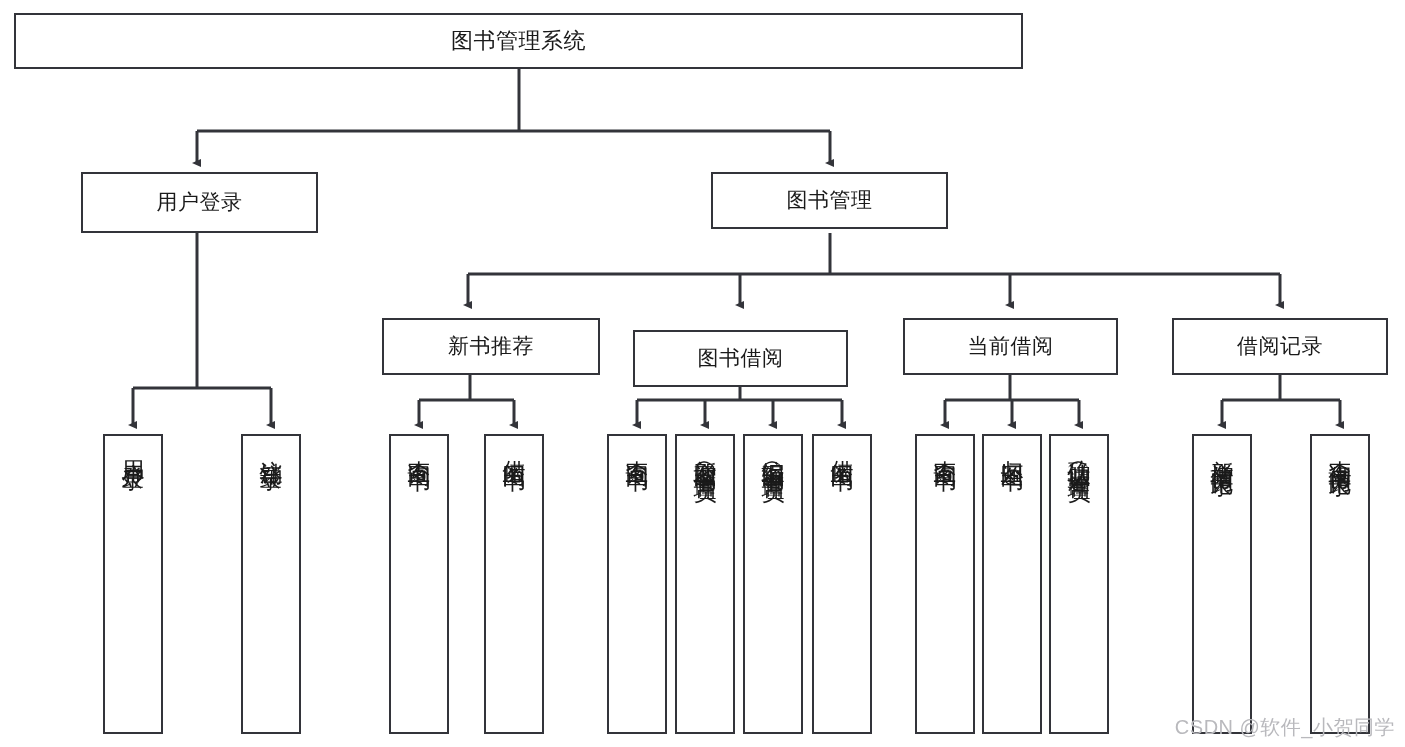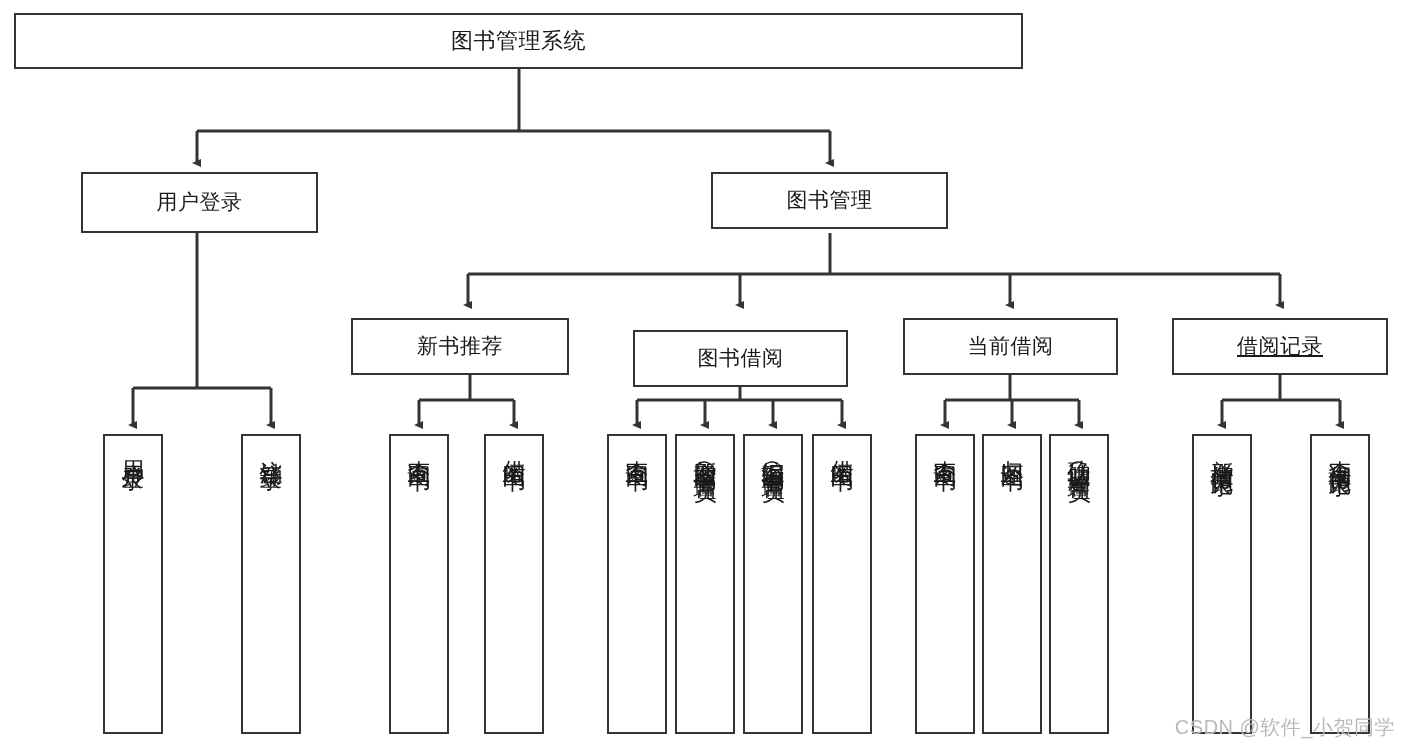--- a/index.html
+++ b/index.html
@@ -118,30 +118,30 @@
     <span class="lbl">图书管理系统</span>
   </div>
 
   <div class="node horiz" style="left:81px;top:172px;width:237px;height:61px;">
     <span class="lbl">用户登录</span>
   </div>
   <div class="node horiz" style="left:711px;top:172px;width:237px;height:57px;">
     <span class="lbl">图书管理</span>
   </div>
 
-  <div class="node horiz" style="left:351px;top:318px;width:218px;height:57px;">
+  <div class="node horiz" style="left:382px;top:318px;width:218px;height:57px;">
     <span class="lbl">新书推荐</span>
   </div>
   <div class="node horiz" style="left:633px;top:330px;width:215px;height:57px;">
     <span class="lbl">图书借阅</span>
   </div>
   <div class="node horiz" style="left:903px;top:318px;width:215px;height:57px;">
     <span class="lbl">当前借阅</span>
   </div>
-  <div class="node horiz" style="left:1172px;top:318px;width:216px;height:57px;text-decoration:underline;">
+  <div class="node horiz" style="left:1172px;top:318px;width:216px;height:57px;">
     <span class="lbl">借阅记录</span>
   </div>
 
   <div class="node vert" style="left:103px;top:434px;width:60px;height:300px;">
     <span class="lbl">用户登录</span>
   </div>
   <div class="node vert" style="left:241px;top:434px;width:60px;height:300px;">
     <span class="lbl">注销登录</span>
   </div>
 

